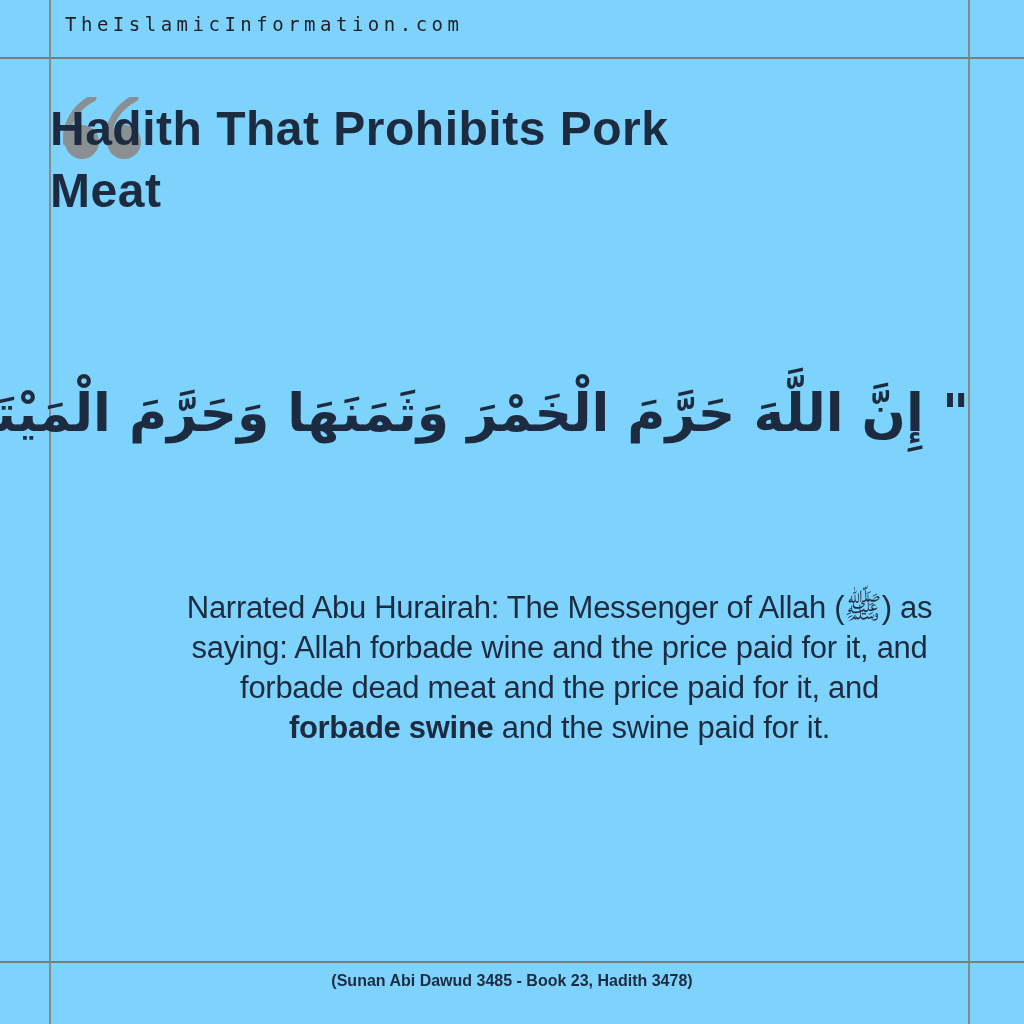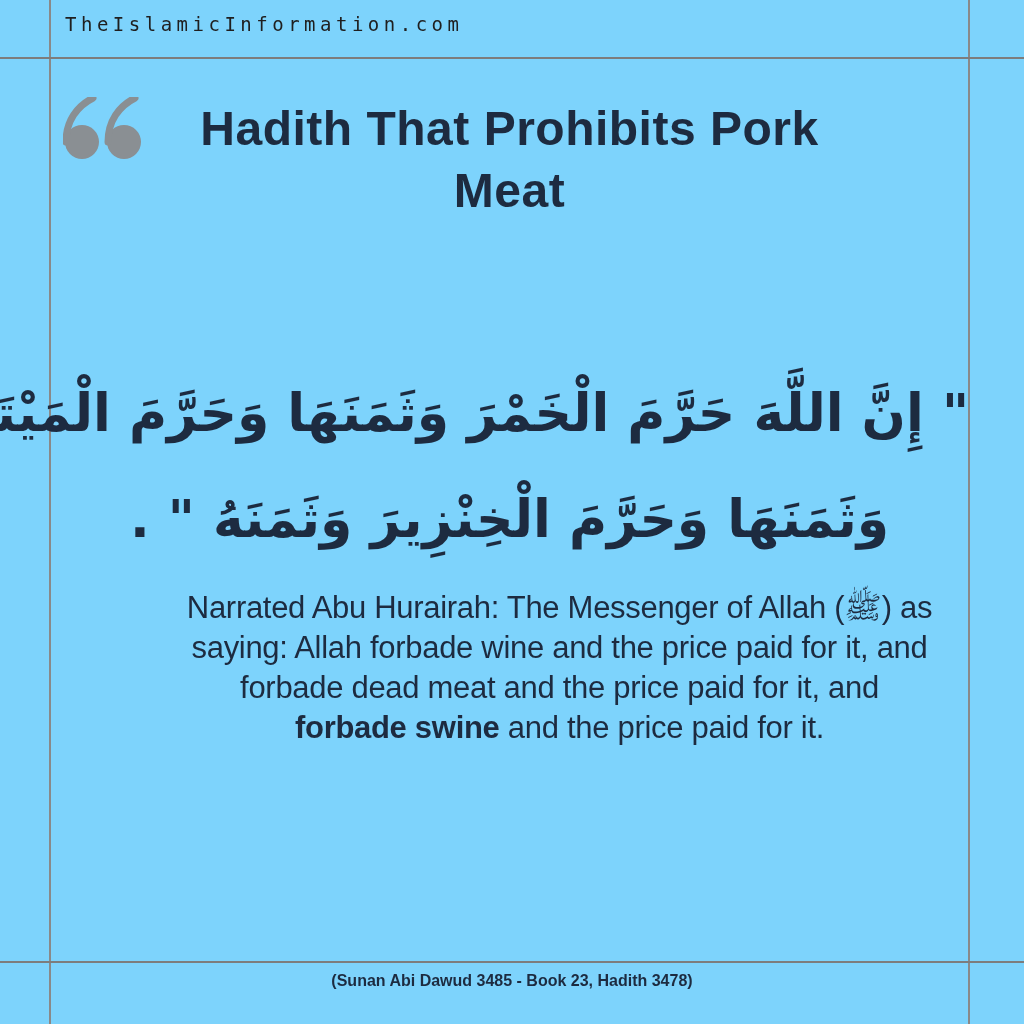--- a/index.html
+++ b/index.html
@@ -38,21 +38,21 @@
 
   
   .quote-icon {
     position: absolute; left: 63px; top: 97px;
     width: 84px; height: 64px;
   }
 
   
   .title {
     position: absolute; left: 50px; width: 919px; top: 98px;
-    text-align: center;
+    text-align: left;
     font-size: 48px; font-weight: bold; line-height: 62px;
     color: #1d2b40;
     letter-spacing: 0.5px;
   }
   .title .inner { display: inline-block; max-width: 720px; }
 
   
   .arabic {
     position: absolute; left: 50px; width: 919px; top: 360px;
     text-align: center;
@@ -102,25 +102,24 @@
       <path d="M45 45 C45 24 56 9 72 1" stroke-width="7" fill="none" stroke-linecap="round"></path>
     </g>
   </svg>
 
   <div class="title">
     <span class="inner">Hadith That Prohibits Pork Meat</span>
   </div>
 
   <div class="arabic" dir="rtl" lang="ar">
     <div class="line">" إِنَّ اللَّهَ حَرَّمَ الْخَمْرَ وَثَمَنَهَا وَحَرَّمَ الْمَيْتَةَ</div>
-    <div class="line">وَثَمَنَهَا وَحَرَّمَ الْخِنْزِيرَ وَثَمَنَهُ " .</div>
   </div>
 
   <div class="translation">
     <div class="line">Narrated Abu Hurairah: The Messenger of Allah (ﷺ) as</div>
     <div class="line">saying: Allah forbade wine and the price paid for it, and</div>
     <div class="line">forbade dead meat and the price paid for it, and</div>
-    <div class="line"><span class="bold">forbade swine</span><span> and the price paid for it.</span></div>
+    <div class="line"><span class="bold">forbade swine</span><span> and the swine paid for it.</span></div>
   </div>
 
   <div class="citation">(Sunan Abi Dawud 3485 - Book 23, Hadith 3478)</div>
 
 </div>
 
 </body></html>

